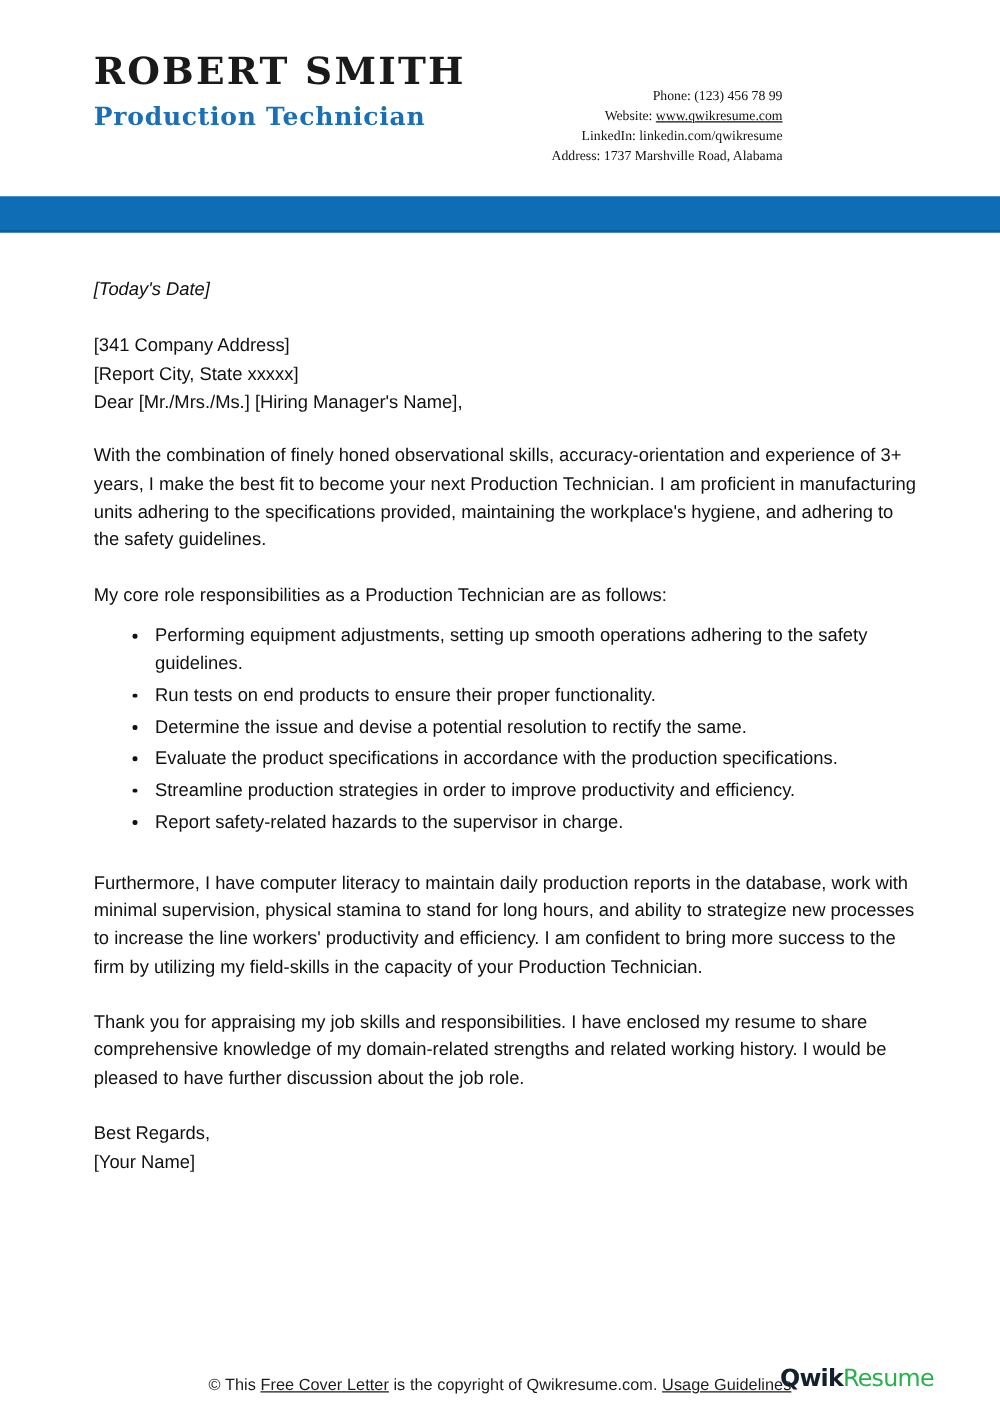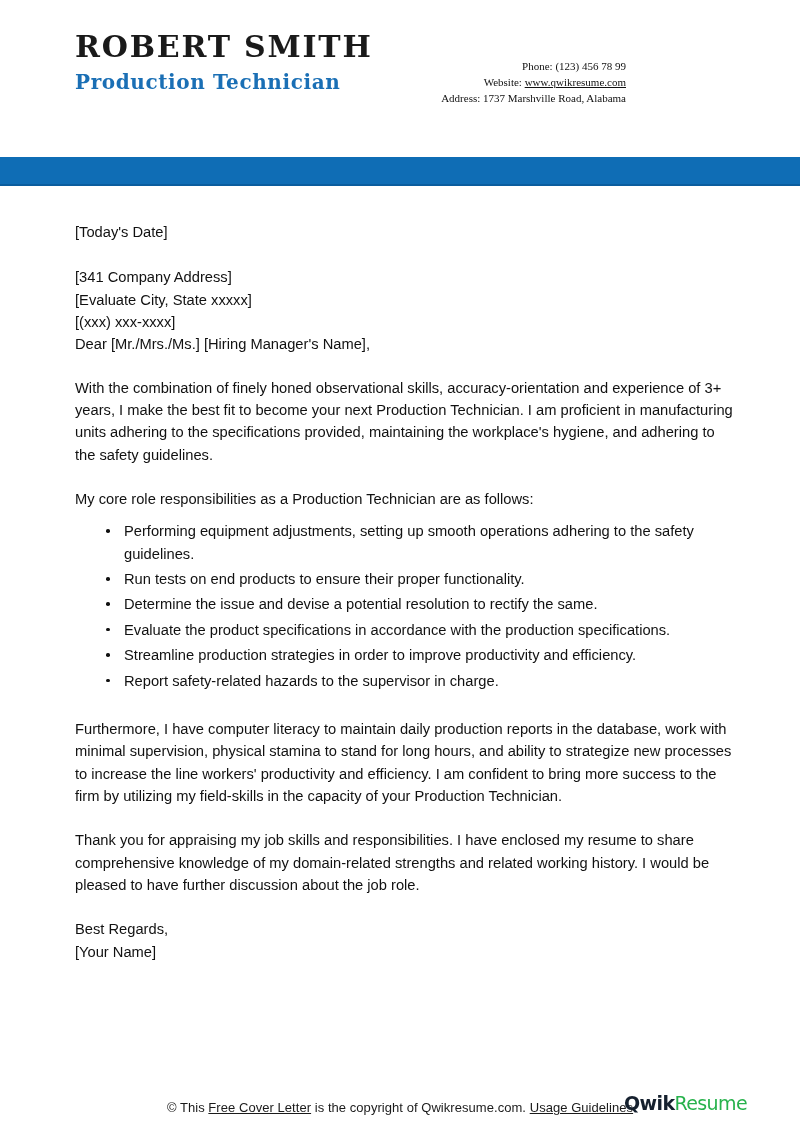--- a/index.html
+++ b/index.html
@@ -12,21 +12,21 @@
     height: 1131px;
     position: relative;
     font-family: "Liberation Sans", sans-serif;
     color: #000000;
     overflow: hidden;
   }
 
   
   .header {
     position: absolute;
-    top: 2px;
+    top: 13px;
     left: 0;
     width: 692px;
     height: 157px;
     box-sizing: border-box;
     padding: 22px 66px 0 75px;
     display: flex;
     justify-content: space-between;
     align-items: flex-start;
   }
   .identity {
@@ -86,20 +86,21 @@
     position: absolute;
     top: 221px;
     left: 75px;
     width: 660px;
     font-size: 14.7px;
     line-height: 1.52;
     color: #111111;
   }
   .date-block {
     margin-bottom: 23px;
+    font-style: italic;
   }
   .addr-block {
   }
   .salutation {
     margin-bottom: 21px;
   }
   .para {
     margin: 0 0 22px 0;
     text-align: left;
   }
@@ -180,37 +181,40 @@
 
   <div class="contact">
     <div class="contact-line">
       <span>Phone:</span>
       <span>(123) 456 78 99</span>
     </div>
     <div class="contact-line">
       <span>Website:</span>
       <span class="link-underline">www.qwikresume.com</span>
     </div>
+    <div class="contact-line">
+      <span>LinkedIn:</span>
+      <span>linkedin.com/qwikresume</span>
+    </div>
     <div class="contact-line wrap">
       <span>Address:</span>
       <span>1737 Marshville Road, Alabama</span>
     </div>
   </div>
 </div>
 
 <div class="blue-bar"></div>
 
 <div class="letter">
 
   <div class="date-block">[Today's Date]</div>
 
   <div class="addr-block tight-lines">
     <div>[341 Company Address]</div>
-    <div>[Evaluate City, State xxxxx]</div>
-    <div>[(xxx) xxx-xxxx]</div>
+    <div>[Report City, State xxxxx]</div>
   </div>
 
   <div class="salutation">Dear [Mr./Mrs./Ms.] [Hiring Manager's Name],</div>
 
   <p class="para">With the combination of finely honed observational skills, accuracy-orientation and experience of 3+ years, I make the best fit to become your next Production Technician. I am proficient in manufacturing units adhering to the specifications provided, maintaining the workplace's hygiene, and adhering to the safety guidelines.</p>
 
   <p class="para lead-in">My core role responsibilities as a Production Technician are as follows:</p>
 
   <ul class="bullets">
     <li>Performing equipment adjustments, setting up smooth operations adhering to the safety guidelines.</li>

